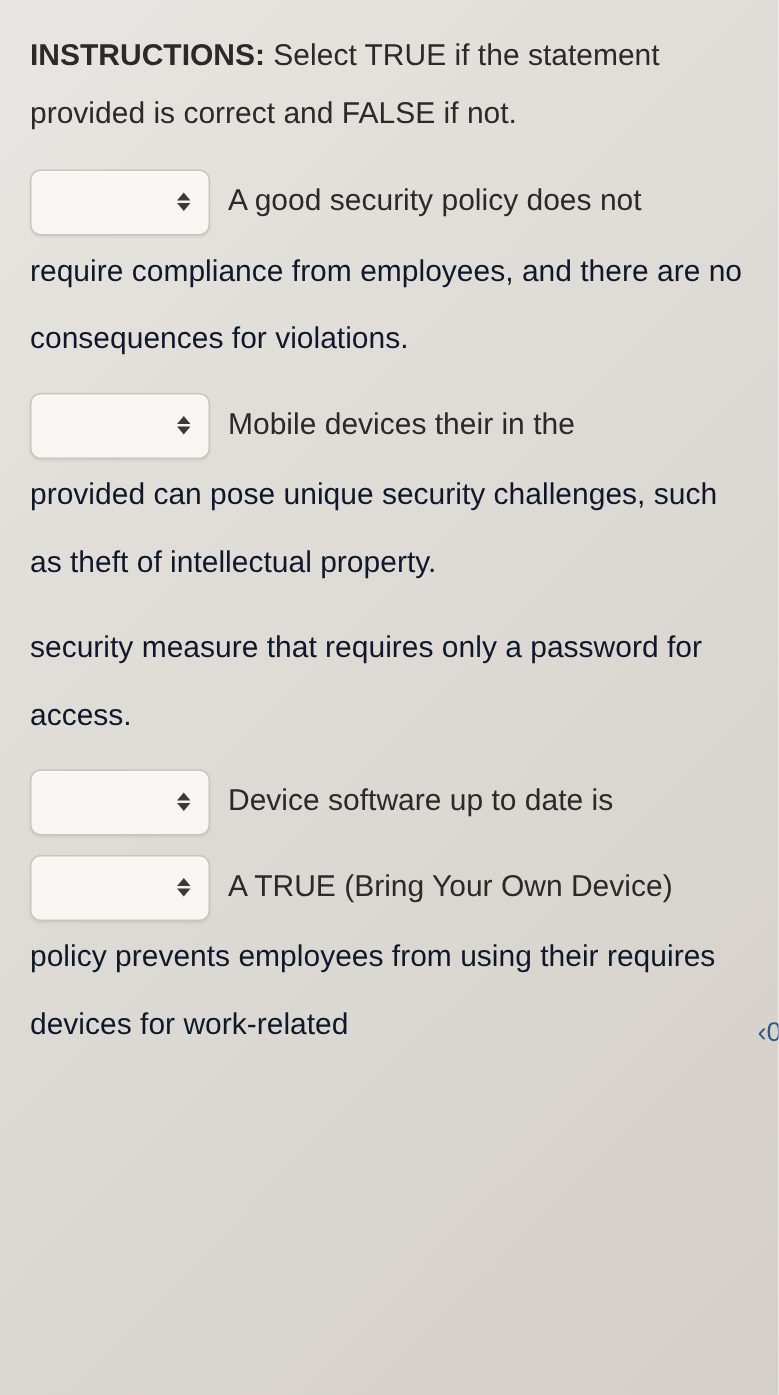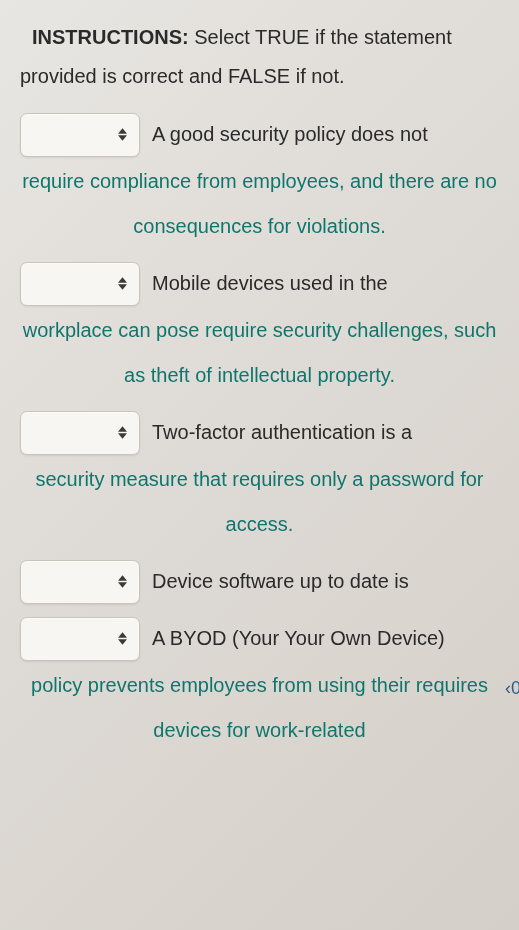--- a/index.html
+++ b/index.html
@@ -17,27 +17,25 @@
       position: relative;
       overflow: hidden;
     }
     .instruction-wrap {
       font-size: 20px;
       line-height: 1.95;
       margin-bottom: 16px;
     }
     .instruction-label {
       font-weight: 700;
-      margin-left: 12px;
     }
     .question {
       margin-bottom: 12px;
       font-size: 20px;
       line-height: 2.25;
-      text-align: center;
     }
     .inline-line {
       display: flex;
       align-items: center;
       gap: 12px;
       margin-bottom: 2px;
     }
     .dropdown {
       display: inline-flex;
       align-items: center;
@@ -64,21 +62,21 @@
       height: 6px;
       display: block;
     }
     .q-text {
       font-size: 20px;
       color: #2a2a2a;
     }
     .q-continue {
       font-size: 20px;
       line-height: 2.25;
-      color: #0f766e;
+      color: #0f172a;
     }
     .edge-mark {
       position: absolute;
       right: -2px;
       top: 678px;
       font-size: 18px;
       color: #2a5a8a;
       font-weight: 500;
     }
   </style>
@@ -112,39 +110,26 @@
     <div class="dropdown">
       <span class="stepper-icon">
         <svg viewBox="0 0 10 6">
             <path d="M0 6 L5 0 L10 6 Z" fill="currentColor"></path>
           </svg>
         <svg viewBox="0 0 10 6">
             <path d="M0 0 L5 6 L10 0 Z" fill="currentColor"></path>
           </svg>
       </span>
     </div>
-    <span class="q-text">Mobile devices used in the</span>
+    <span class="q-text">Mobile devices their in the</span>
   </div>
-  <div class="q-continue">workplace can pose require security challenges, such as theft of intellectual property.</div>
+  <div class="q-continue">provided can pose unique security challenges, such as theft of intellectual property.</div>
 </div>
 
 <div class="question">
-  <div class="inline-line">
-    <div class="dropdown">
-      <span class="stepper-icon">
-        <svg viewBox="0 0 10 6">
-            <path d="M0 6 L5 0 L10 6 Z" fill="currentColor"></path>
-          </svg>
-        <svg viewBox="0 0 10 6">
-            <path d="M0 0 L5 6 L10 0 Z" fill="currentColor"></path>
-          </svg>
-      </span>
-    </div>
-    <span class="q-text">Two-factor authentication is a</span>
-  </div>
   <div class="q-continue">security measure that requires only a password for access.</div>
 </div>
 
 <div class="question">
   <div class="inline-line">
     <div class="dropdown">
       <span class="stepper-icon">
         <svg viewBox="0 0 10 6">
             <path d="M0 6 L5 0 L10 6 Z" fill="currentColor"></path>
           </svg>
@@ -162,18 +147,18 @@
     <div class="dropdown">
       <span class="stepper-icon">
         <svg viewBox="0 0 10 6">
             <path d="M0 6 L5 0 L10 6 Z" fill="currentColor"></path>
           </svg>
         <svg viewBox="0 0 10 6">
             <path d="M0 0 L5 6 L10 0 Z" fill="currentColor"></path>
           </svg>
       </span>
     </div>
-    <span class="q-text">A BYOD (Your Your Own Device)</span>
+    <span class="q-text">A TRUE (Bring Your Own Device)</span>
   </div>
   <div class="q-continue">policy prevents employees from using their requires devices for work-related</div>
 </div>
 
 <div class="edge-mark">‹0</div>
 
 </body></html>

